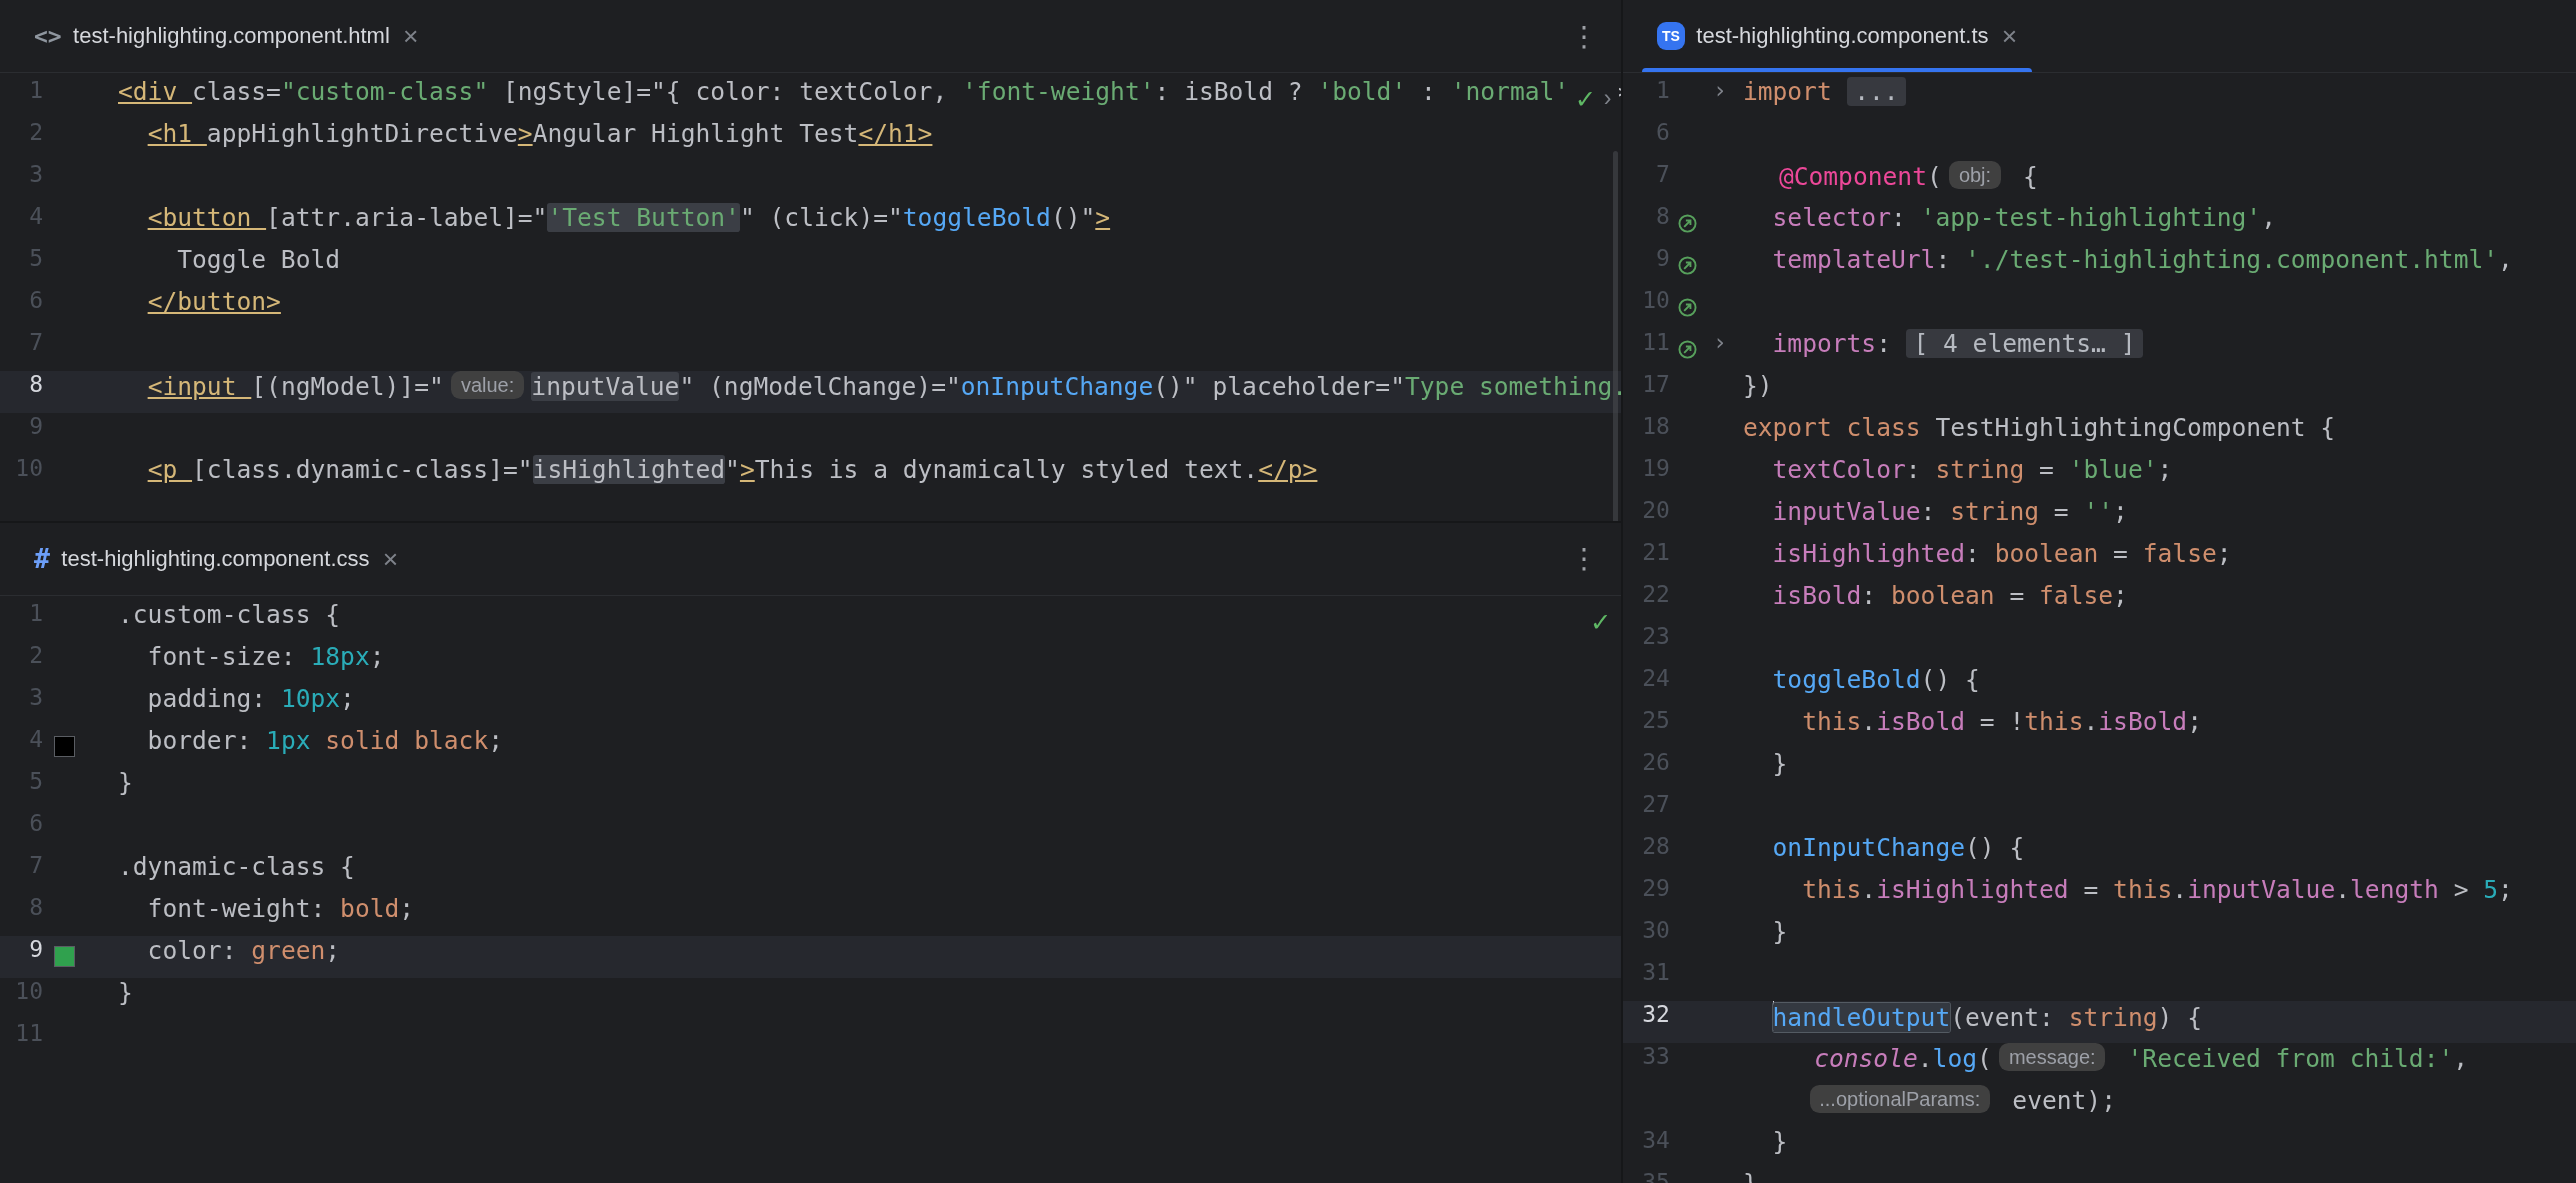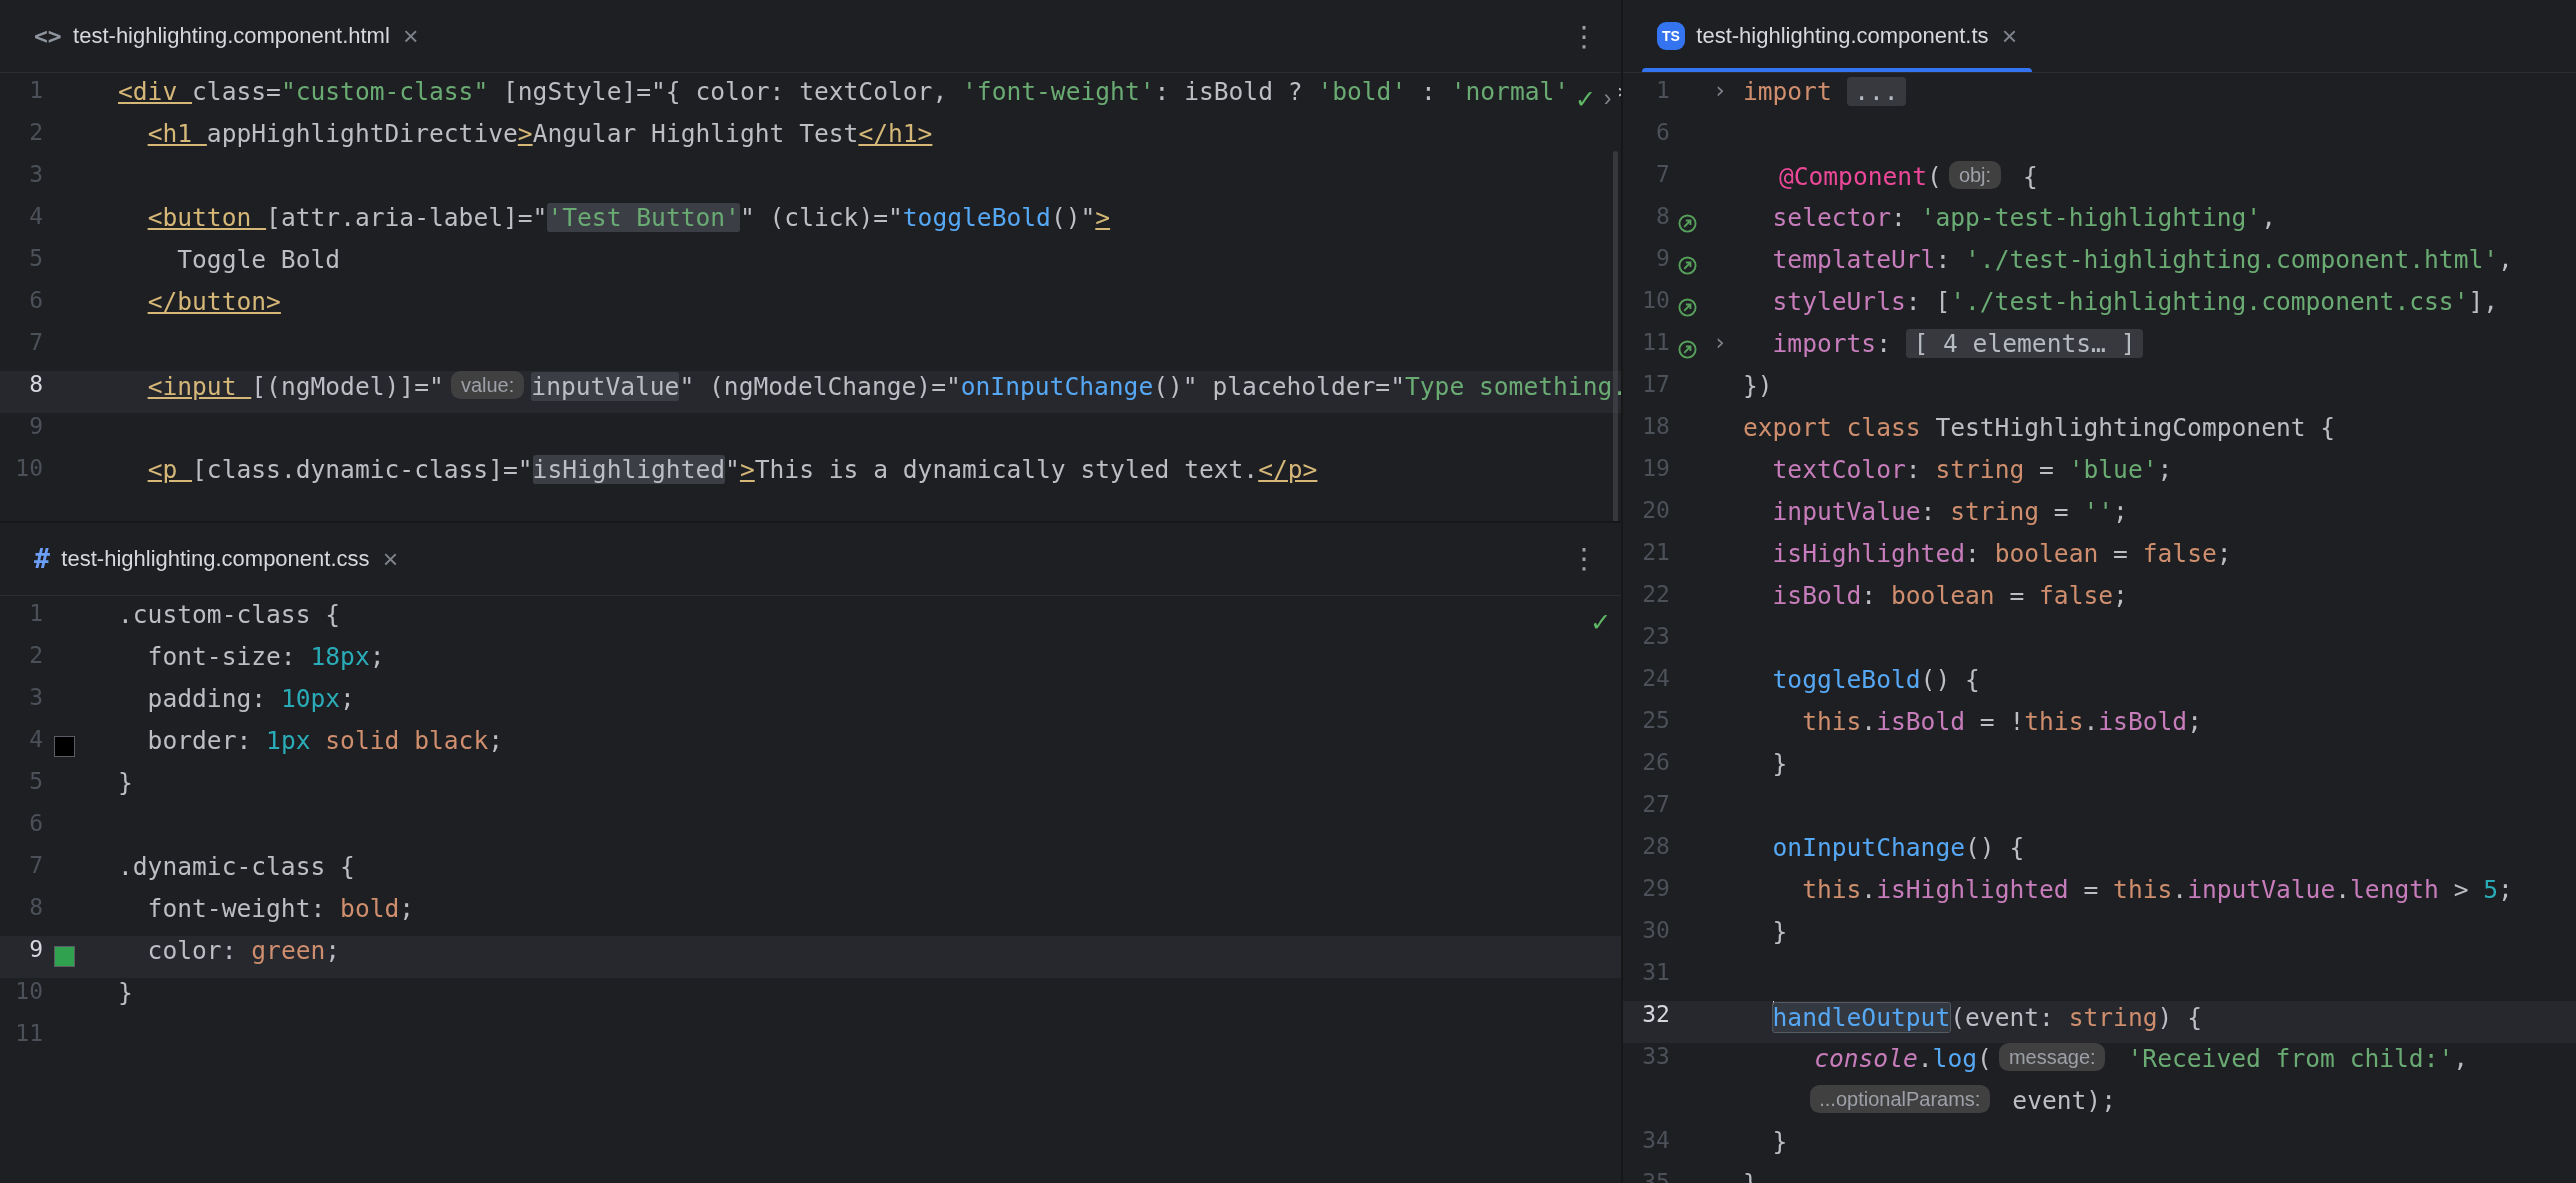--- a/index.html
+++ b/index.html
@@ -150,21 +150,21 @@
                   <circle cx="10" cy="10" r="8.5" fill="none" stroke="#57A05C" stroke-width="2"></circle>
                   <path d="M6.5 13.5 L12.6 7.4 M8.3 6.9 h4.8 v4.8" fill="none" stroke="#57A05C" stroke-width="2"></path>
                 </svg></span><span class="gfold"></span></div><div class="code"><span class="d">  </span><span class="f">selector</span><span class="d">: </span><span class="s">'app-test-highlighting'</span><span class="d">,</span></div></div>
           <div class="row"><div class="gut gut-r"><span class="ln">9</span><span class="gic"><svg width="19" height="19" viewBox="0 0 20 20">
                   <circle cx="10" cy="10" r="8.5" fill="none" stroke="#57A05C" stroke-width="2"></circle>
                   <path d="M6.5 13.5 L12.6 7.4 M8.3 6.9 h4.8 v4.8" fill="none" stroke="#57A05C" stroke-width="2"></path>
                 </svg></span><span class="gfold"></span></div><div class="code"><span class="d">  </span><span class="f">templateUrl</span><span class="d">: </span><span class="s">'./test-highlighting.component.html'</span><span class="d">,</span></div></div>
           <div class="row"><div class="gut gut-r"><span class="ln">10</span><span class="gic"><svg width="19" height="19" viewBox="0 0 20 20">
                   <circle cx="10" cy="10" r="8.5" fill="none" stroke="#57A05C" stroke-width="2"></circle>
                   <path d="M6.5 13.5 L12.6 7.4 M8.3 6.9 h4.8 v4.8" fill="none" stroke="#57A05C" stroke-width="2"></path>
-                </svg></span><span class="gfold"></span></div><div class="code"><span class="d">  </span><span class="f">styleUrls</span><span class="d">: [</span><span class="s">'./test-highlighting.component.css'</span><span class="d">],</span></div></div>
+                </svg></span><span class="gfold"></span></div></div>
           <div class="row"><div class="gut gut-r"><span class="ln">11</span><span class="gic"><svg width="19" height="19" viewBox="0 0 20 20">
                   <circle cx="10" cy="10" r="8.5" fill="none" stroke="#57A05C" stroke-width="2"></circle>
                   <path d="M6.5 13.5 L12.6 7.4 M8.3 6.9 h4.8 v4.8" fill="none" stroke="#57A05C" stroke-width="2"></path>
                 </svg></span><span class="gfold">›</span></div><div class="code"><span class="d">  </span><span class="f">imports</span><span class="d">: </span><span class="fch">[ 4 elements… ]</span></div></div>
           <div class="row"><div class="gut gut-r"><span class="ln">17</span><span class="gic"></span><span class="gfold"></span></div><div class="code"><span class="d">})</span></div></div>
           <div class="row"><div class="gut gut-r"><span class="ln">18</span><span class="gic"></span><span class="gfold"></span></div><div class="code"><span class="k">export class </span><span class="d">TestHighlightingComponent {</span></div></div>
           <div class="row"><div class="gut gut-r"><span class="ln">19</span><span class="gic"></span><span class="gfold"></span></div><div class="code"><span class="d">  </span><span class="f">textColor</span><span class="d">: </span><span class="k">string</span><span class="d"> = </span><span class="s">'blue'</span><span class="d">;</span></div></div>
           <div class="row"><div class="gut gut-r"><span class="ln">20</span><span class="gic"></span><span class="gfold"></span></div><div class="code"><span class="d">  </span><span class="f">inputValue</span><span class="d">: </span><span class="k">string</span><span class="d"> = </span><span class="s">''</span><span class="d">;</span></div></div>
           <div class="row"><div class="gut gut-r"><span class="ln">21</span><span class="gic"></span><span class="gfold"></span></div><div class="code"><span class="d">  </span><span class="f">isHighlighted</span><span class="d">: </span><span class="k">boolean</span><span class="d"> = </span><span class="k">false</span><span class="d">;</span></div></div>
           <div class="row"><div class="gut gut-r"><span class="ln">22</span><span class="gic"></span><span class="gfold"></span></div><div class="code"><span class="d">  </span><span class="f">isBold</span><span class="d">: </span><span class="k">boolean</span><span class="d"> = </span><span class="k">false</span><span class="d">;</span></div></div>

